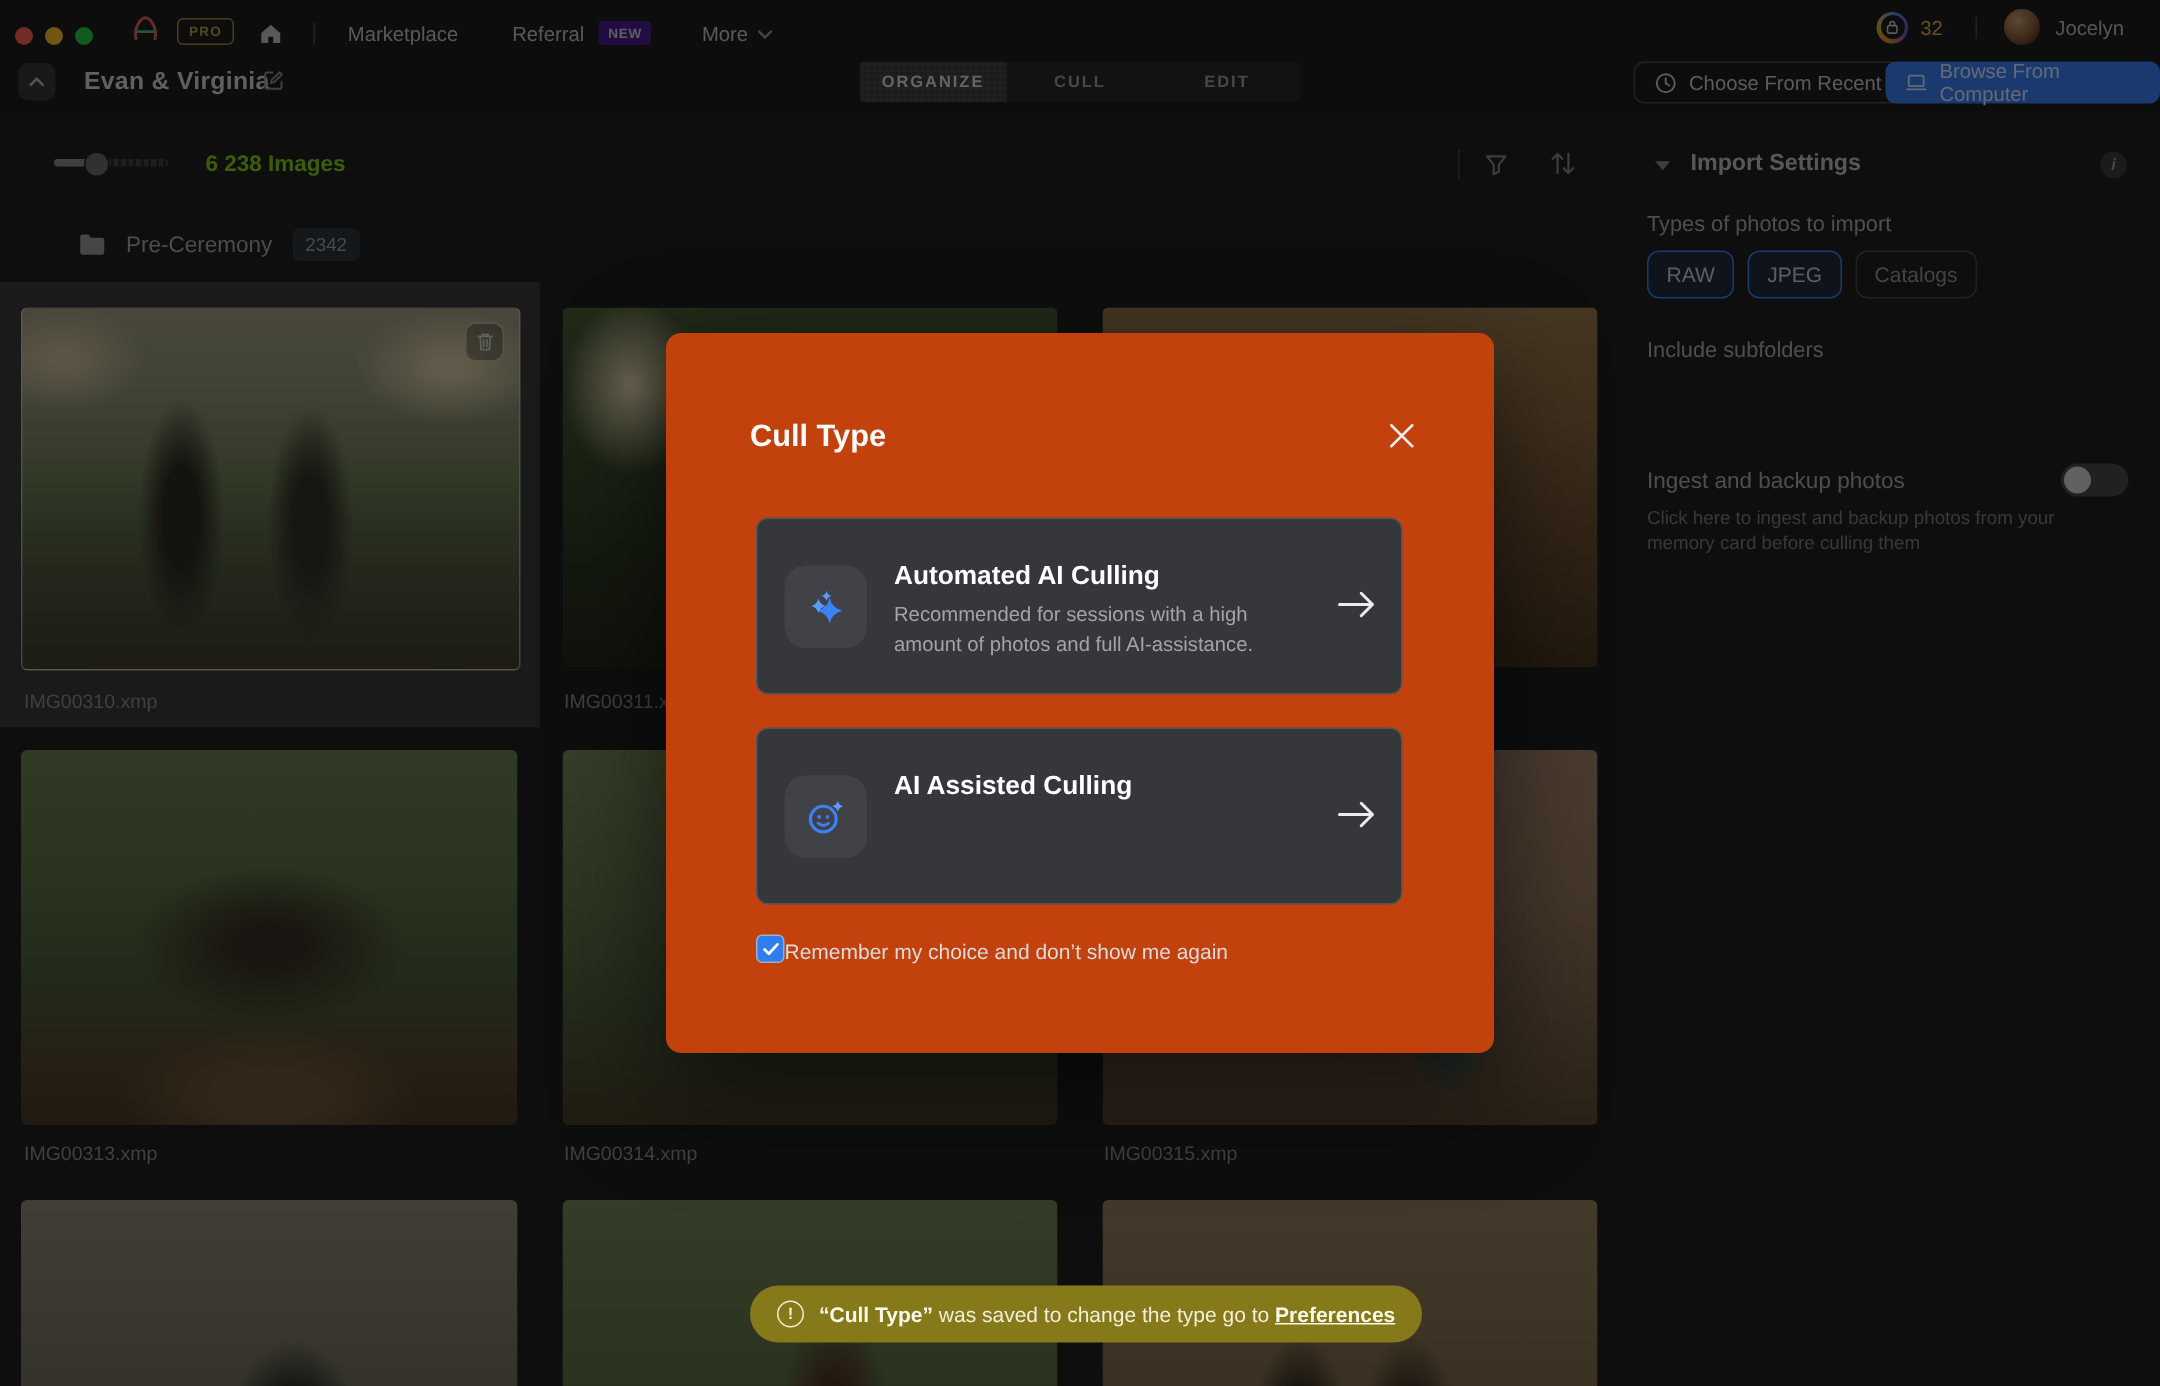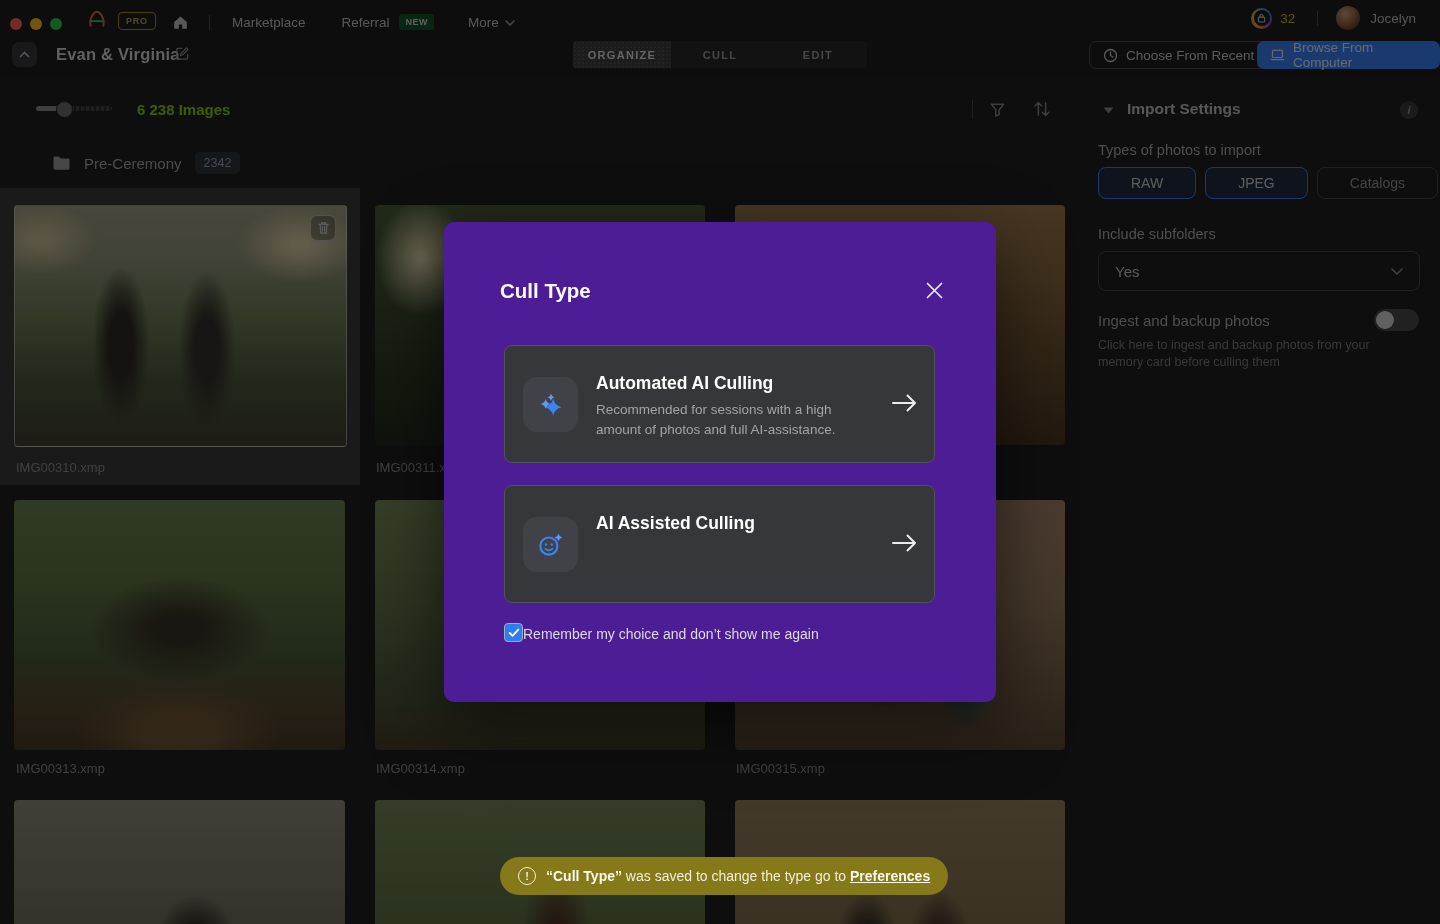--- a/index.html
+++ b/index.html
@@ -12,21 +12,21 @@
           display:flex;align-items:flex-end;padding:0 24px 0 10px;box-sizing:border-box;z-index:2;}
   .tl{width:12px;height:12px;border-radius:50%;margin-right:8px;}
   .tl.red{background:#ff5f57}.tl.yel{background:#febc2e}.tl.grn{background:#28c840}
   .logo{margin-left:16px;}
   .pro{margin-left:10px;border:1px solid #a08c38;color:#b7a24a;font-size:9px;font-weight:700;
        letter-spacing:.8px;padding:3px 7px;border-radius:4px;}
   .home{margin-left:16px;}
   .vdiv{width:1px;height:15px;background:#4e4e50;margin-left:20px;}
   .nav-item{color:#c4c4c4;font-size:13.5px;display:flex;align-items:center;gap:6px;}
   .nav-item.m1{margin-left:22px}.nav-item.m2{margin-left:36px}.nav-item.m3{margin-left:34px}
-  .new-badge{background:#14532d;color:#d2d2d2;font-size:9px;font-weight:700;letter-spacing:.5px;
+  .new-badge{background:#4c1d95;color:#d2d2d2;font-size:9px;font-weight:700;letter-spacing:.5px;
              padding:3px 6px;border-radius:3px;margin-left:4px;}
   .top-right{margin-left:auto;display:flex;align-items:center;}
   .credits-ring{width:21px;height:21px;border-radius:50%;
       background:conic-gradient(from 200deg,#e8903a,#d8b23c,#4a8cf0,#7a4ae0,#e8903a);
       display:flex;align-items:center;justify-content:center;}
   .credits-inner{width:16px;height:16px;border-radius:50%;background:#1d1d1e;
       display:flex;align-items:center;justify-content:center;}
   .credits-count{color:#d9b33c;font-size:13.5px;margin-left:8px;}
   .top-right .vdiv{margin:0 18px 0 22px;}
   .avatar{width:24px;height:24px;border-radius:50%;
@@ -113,37 +113,37 @@
 
   
   .sidebar{position:absolute;left:1080px;top:78px;width:360px;bottom:0;background:#1f1f20;z-index:1;}
   .sb-caret{position:absolute;left:23px;top:29px;}
   .sb-title{position:absolute;left:47px;top:22px;font-size:15.5px;font-weight:700;color:#c2c2c2;}
   .sb-info{position:absolute;right:22px;top:23px;width:18px;height:18px;border-radius:50%;
       background:#3d3d3f;color:#9a9a9a;font-size:11px;font-weight:700;font-style:italic;
       display:flex;align-items:center;justify-content:center;}
   .sb-label1{position:absolute;left:18px;top:64px;font-size:14.5px;color:#adadad;}
   .type-row{position:absolute;left:18px;top:89px;display:flex;gap:9px;}
-  .type-btn{height:32px;box-sizing:border-box;padding:0 32px;border-radius:8px;font-size:14px;
+  .type-btn{height:32px;box-sizing:border-box;padding:0 12px;border-radius:8px;font-size:14px;
       display:flex;align-items:center;}
   .type-btn.sel{border:1px solid #3b82f6;background:rgba(59,130,246,.14);color:#cfcfcf;}
   .type-btn.unsel{border:1px solid #4a4a4c;color:#969696;}
   .sb-label2{position:absolute;left:18px;top:148px;font-size:14.5px;color:#adadad;}
   .dropdown{position:absolute;left:18px;top:173px;width:322px;height:40px;box-sizing:border-box;
       border:1px solid #48484a;border-radius:8px;display:flex;align-items:center;
       padding:0 16px;color:#c8c8c8;font-size:15px;}
   .dropdown .chev{margin-left:auto;}
   .sb-label3{position:absolute;left:18px;top:234px;font-size:15px;color:#adadad;}
   .toggle{position:absolute;right:21px;top:231px;width:45px;height:22px;border-radius:11px;background:#4a4a4d;}
   .knob{position:absolute;left:2px;top:2px;width:18px;height:18px;border-radius:50%;background:#d5d5d5;}
   .sb-desc{position:absolute;left:18px;top:259px;width:286px;font-size:12.5px;line-height:16.5px;color:#7e7e7e;}
 
   
   .overlay{position:absolute;inset:0;background:rgba(0,0,0,.55);z-index:40;}
-  .modal{position:absolute;left:444px;top:222px;width:552px;height:480px;background:#4c1d95;
+  .modal{position:absolute;left:444px;top:222px;width:552px;height:480px;background:#c2410c;
       border-radius:10px;z-index:60;box-shadow:0 24px 70px rgba(0,0,0,.55);}
   .modal-title{position:absolute;left:56px;top:57px;font-size:20.5px;font-weight:700;color:#fafafa;}
   .modal-close{position:absolute;right:50px;top:56px;width:24px;height:24px;display:flex;
       align-items:center;justify-content:center;}
   .opt-card{position:absolute;left:60px;width:431px;height:118px;box-sizing:border-box;
       border:1px solid #515356;border-radius:8px;background:#35373a;}
   .opt1{top:123px}.opt2{top:263px}
   .opt-tile{position:absolute;left:18px;top:31px;width:55px;height:55px;border-radius:14px;
       background:#404247;display:flex;align-items:center;justify-content:center;}
   .opt-title{position:absolute;left:91px;top:27px;font-size:17.5px;font-weight:700;color:#fff;}
@@ -311,26 +311,20 @@
     </svg>
     <span class="sb-title">Import Settings</span>
     <span class="sb-info">i</span>
     <span class="sb-label1">Types of photos to import</span>
     <div class="type-row">
       <span class="type-btn sel">RAW</span>
       <span class="type-btn sel">JPEG</span>
       <span class="type-btn unsel">Catalogs</span>
     </div>
     <span class="sb-label2">Include subfolders</span>
-    <div class="dropdown">
-      <span>Yes</span>
-      <svg class="chev" width="12" height="7" viewBox="0 0 12 7" fill="none">
-        <path d="M1 1 L6 6 L11 1" stroke="#8f8f8f" stroke-width="1.5" stroke-linecap="round"></path>
-      </svg>
-    </div>
     <span class="sb-label3">Ingest and backup photos</span>
     <span class="toggle">
       <span class="knob"></span>
     </span>
     <span class="sb-desc">Click here to ingest and backup photos from your memory card before culling them</span>
   </div>
 
   <div class="overlay"></div>
 
   <div class="modal">

